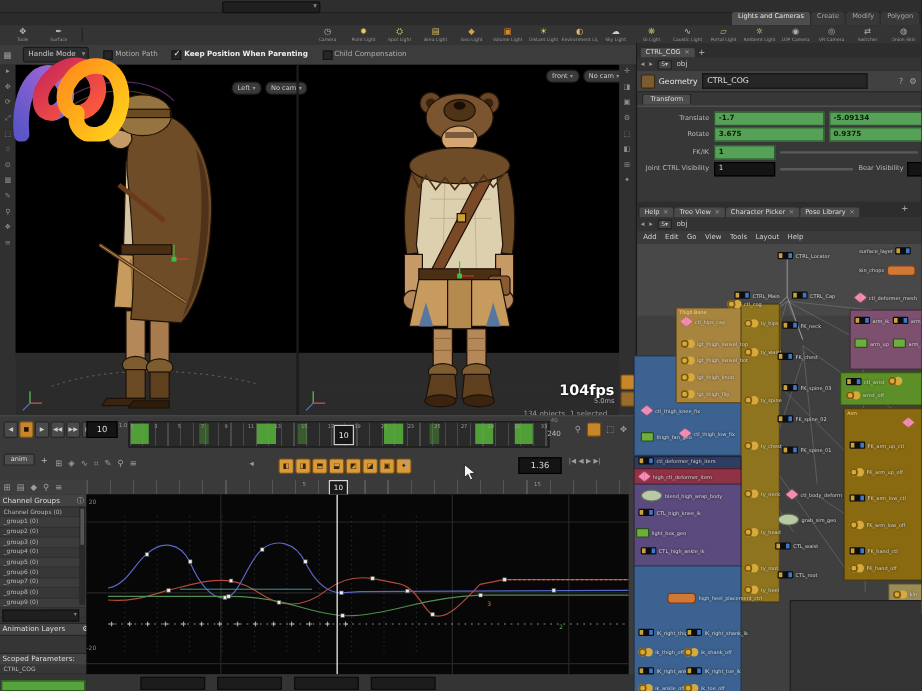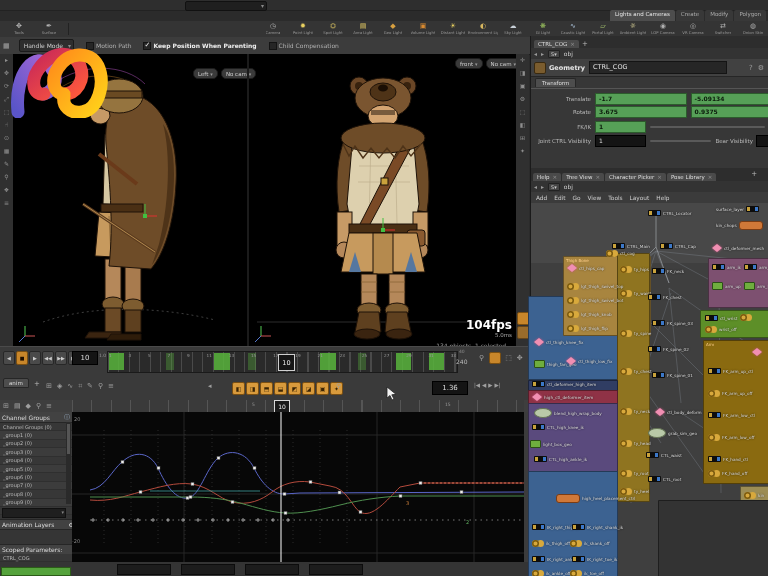--- a/index.html
+++ b/index.html
@@ -28,21 +28,21 @@
   .posebar{left:0;top:37px;width:530px;height:17px;background:#3c3c3c;border-bottom:1px solid #1d1d1d;display:flex;align-items:center;}
   .modedrop{margin-left:4px;height:11px;background:#2e2e2e;border:1px solid #1a1a1a;border-radius:2px;
             display:flex;align-items:center;padding:0 10px 0 4px;position:relative;color:#ccc;}
   .modedrop::after{content:"▾";position:absolute;right:2px;color:#888;}
   .cb{display:flex;align-items:center;margin-left:12px;color:#b0b0b0;white-space:nowrap;}
   .cb .box{width:6px;height:6px;background:#262626;border:1px solid #141414;margin-right:2px;position:relative;}
   .cb.checked{color:#efefef;font-weight:bold;}
   .cb.checked .box::after{content:"✓";position:absolute;left:0px;top:-2px;color:#e8e8e8;font-size:7px;}
 
   
-  .vp{left:13px;top:54px;width:503px;height:293px;background:#000;}
+  .vp{left:13px;top:54px;width:503px;height:240px;background:#000;}
   .vpsplit{left:247px;top:54px;width:2px;height:292px;background:#1b1b1b;}
   .rail{width:13px;background:#303030;display:flex;flex-direction:column;align-items:center;padding-top:3px;gap:7px;}
   .rail .ric{font-size:6px;color:#8f8f8f;line-height:6px;}
   .pill{background:#3a3a3a;border:1px solid #1c1c1c;border-radius:5px;color:#ccc;font-size:5.5px;
         padding:0px 4px;height:9px;display:flex;align-items:center;white-space:nowrap;}
   .caret::after{content:"▾";margin-left:2px;color:#999;font-size:5px;}
   .fps{color:#fff;font-weight:bold;font-size:12px;text-shadow:0 0 2px #000;}
   .ms{color:#aaa;font-size:5.5px;text-align:right;}
   .objs{color:#9a9a9a;font-size:6px;}
   .hotsq{width:11px;height:11px;background:#c8862a;border:1px solid #7a4f12;border-radius:2px;}
@@ -101,21 +101,21 @@
   
   .pcol{left:530px;top:36px;width:238px;height:540px;background:#373737;border-left:1px solid #1a1a1a;}
   .ptabs{position:absolute;left:0;top:0;width:238px;height:12px;background:#2d2d2d;display:flex;align-items:flex-end;gap:1px;padding-left:3px;}
   .ptab{background:#4a4a4a;color:#ddd;border-radius:2px 2px 0 0;padding:1px 4px;font-size:5.5px;display:flex;align-items:center;}
   .ptab .x::after{content:"×";margin-left:3px;color:#999;}
   .plus{color:#bbb;font-size:7px;margin-left:2px;}
   .navrow{position:absolute;left:0;top:12px;width:238px;height:11px;background:#333;border-bottom:1px solid #222;display:flex;align-items:center;padding-left:3px;gap:4px;color:#999;}
   .flag{background:#444;border:1px solid #222;font-size:5px;color:#ccc;padding:0 2px;border-radius:1px;}
   .geohdr{position:absolute;left:0;top:23px;width:238px;height:17px;background:#414141;border-bottom:1px solid #262626;display:flex;align-items:center;}
   .geoicon{width:10px;height:10px;margin:0 3px;background:#7a5c2e;border:1px solid #3a2a10;border-radius:2px;}
-  .geotype{font-weight:bold;color:#e8e8e8;font-size:6.5px;margin-right:4px;}
+  .geotype{font-weight:normal;color:#e8e8e8;font-size:6.5px;margin-right:4px;}
   .namefield{background:#262626;border:1px solid #141414;color:#e0e0e0;font-size:6.5px;padding:1px 3px;width:130px;height:9px;}
   .foldertab{position:absolute;left:4px;top:42px;background:#4d4d4d;border:1px solid #272727;border-bottom:none;color:#ddd;padding:1px 6px;font-size:5.5px;border-radius:2px 2px 0 0;}
   .folderline{position:absolute;left:0;top:52px;width:238px;height:1px;background:#555;}
   .prow{position:absolute;left:0;width:238px;height:13px;display:flex;align-items:center;}
   .plabel{width:60px;text-align:right;color:#b8b8b8;font-size:5.5px;padding-right:4px;flex:none;white-space:nowrap;}
   .gfield{background:#56a057;border:1px solid #2c5c2c;color:#0c1c0c;font-size:6px;height:10px;display:flex;align-items:center;padding-left:3px;font-weight:bold;}
   .bfield{background:#141414;border:1px solid #000;color:#ddd;font-size:6px;height:10px;display:flex;align-items:center;padding-left:3px;}
   .slidertrack{height:2px;background:#5a5a5a;border-radius:1px;flex:1;margin:0 4px;}
   .rlabel{color:#b8b8b8;font-size:5.5px;white-space:nowrap;}
 

